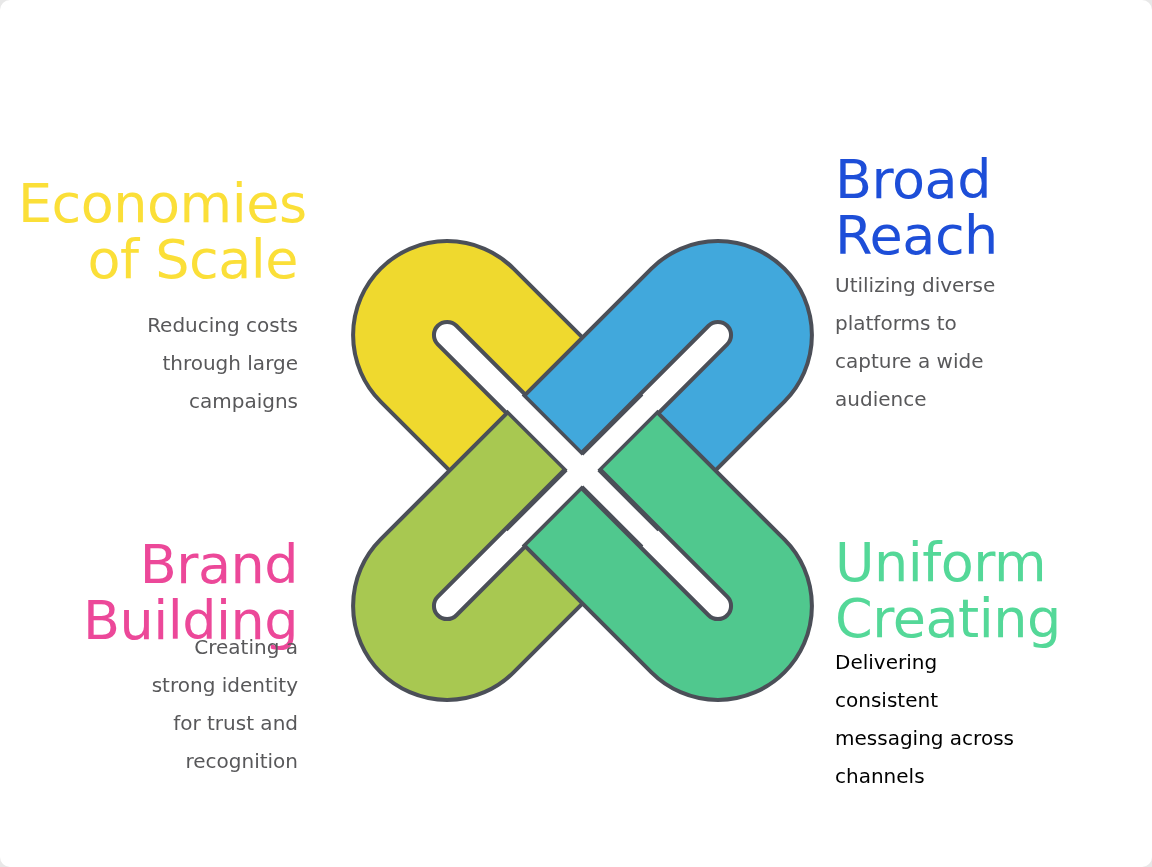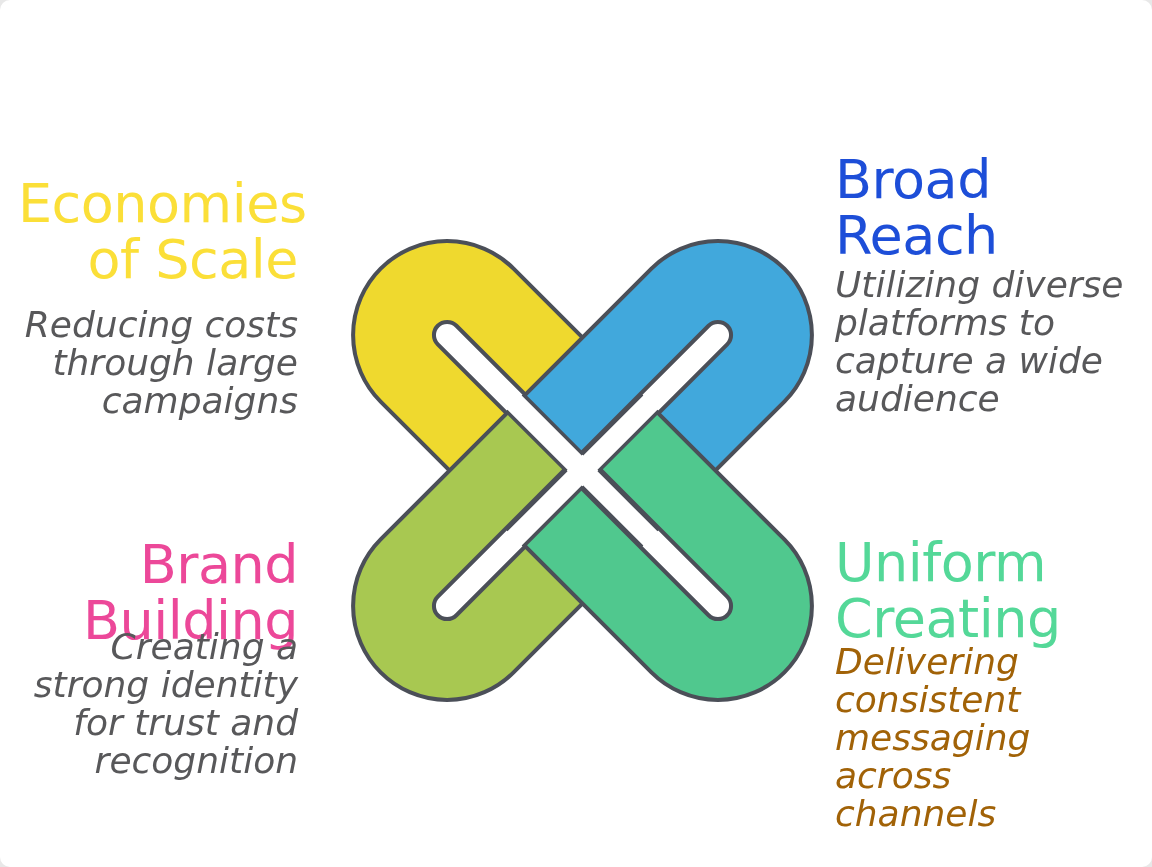--- a/index.html
+++ b/index.html
@@ -25,24 +25,23 @@
   .heading {
     position: absolute;
     font-size: 54px;
     font-weight: normal;
     line-height: 56px;
     letter-spacing: -0.5px;
     white-space: pre-line;
   }
   .body-text {
     position: absolute;
-    font-size: 36px;
+    font-size: 20px;
     line-height: 38px;
     white-space: pre-line;
-    font-style: italic;
   }
   .col-left  { left: 18px;  width: 280px; text-align: right; }
   .col-right { left: 835px; width: 310px; text-align: left; }
 
   .h-tl { top: 176px; }
   .b-tl { top: 306px; }
   .h-tr { top: 152px; }
   .b-tr { top: 266px; }
   .h-bl { top: 537px; }
   .b-bl { top: 628px; }
@@ -85,21 +84,21 @@
 
   <div class="heading col-left h-bl" style="color: #ec4899;">Brand
 Building</div>
   <div class="body-text col-left b-bl" style="color: rgb(88, 88, 90);">Creating a
 strong identity
 for trust and
 recognition</div>
 
   <div class="heading col-right h-br" style="color: rgb(84, 216, 152);">Uniform
 Creating</div>
-  <div class="body-text col-right b-br" style="color: #a16207;">Delivering
+  <div class="body-text col-right b-br" style="color: #000000;">Delivering
 consistent
 messaging across
 channels</div>
 
   <svg id="knot-svg" viewBox="0 0 480 480" xmlns="http://www.w3.org/2000/svg">
 
     <g>
       <path class="outline" d="M 270.5 195.5 L 143.5 68.5 A 53 53 0 1 0 68.5 143.5 L 195.5 270.5" stroke="#4b4f58"></path>
       <path class="loop" d="M 268 193 L 143.5 68.5 A 53 53 0 1 0 68.5 143.5 L 193 268" stroke="#efd92e"></path>
     </g>

